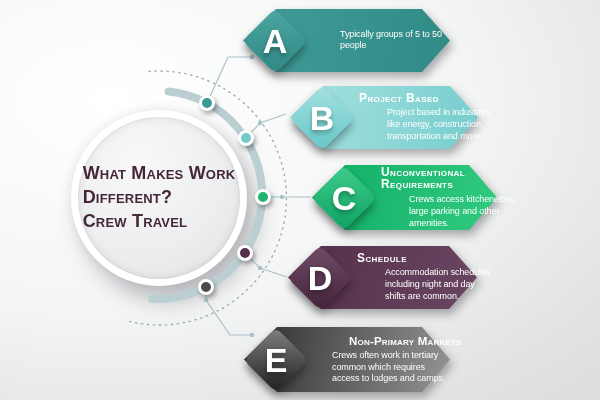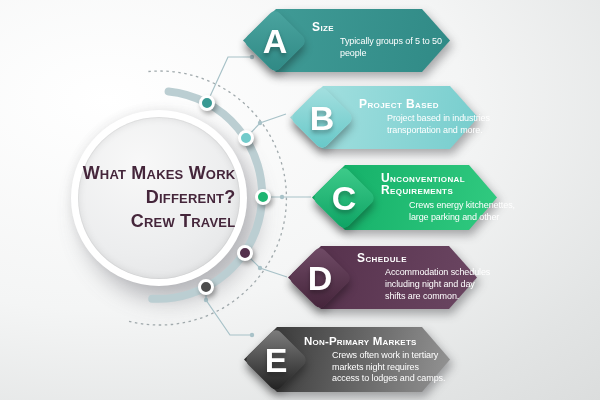--- a/index.html
+++ b/index.html
@@ -13,21 +13,21 @@
   
   .big-circle{
     position:absolute;left:71px;top:110px;width:176px;height:176px;border-radius:50%;
     background:#ffffff;
     box-shadow:10px 14px 22px rgba(95,95,105,.42), -2px -2px 8px rgba(0,0,0,.05);
   }
   .big-circle .inner{
     position:absolute;inset:7px;border-radius:50%;
     background:radial-gradient(circle at 38% 28%, #f8f8f8 0%, #ecedee 60%, #e0e1e2 100%);
     box-shadow:inset 0 0 8px rgba(0,0,0,.10), inset 0 0 0 1px rgba(0,0,0,.04);
-    display:flex;align-items:center;justify-content:center;text-align:right;
+    display:flex;align-items:center;justify-content:center;text-align:left;
   }
   .circle-title{
     font-weight:bold;font-variant:small-caps;font-size:18px;line-height:1.32;
     letter-spacing:.2px;color:#45263b;
   }
   .circle-title span{display:block;}
   
   .dot{
     position:absolute;width:10px;height:10px;border-radius:50%;
     border:3px solid #ffffff;box-shadow:2px 3px 5px rgba(0,0,0,.35);
@@ -64,21 +64,21 @@
   }
   .b-text{
     position:absolute;left:0;right:22px;top:50%;transform:translateY(-50%);
     padding-left:69px;color:#ffffff;
   }
   .banner-e .b-text{padding-left:60px;}
   .b-title{
     font-weight:bold;font-variant:small-caps;font-size:12px;line-height:1.08;
     letter-spacing:.4px;margin-bottom:3px;
   }
-  .banner-e .b-title{white-space:nowrap;font-size:11.5px;letter-spacing:.2px;}
+  .banner-e .b-title{white-space:nowrap;font-size:11.5px;letter-spacing:.2px;margin-left:45px;}
   .b-desc{font-size:9px;line-height:1.3;letter-spacing:-.1px;font-weight:400;}
   .b-desc span{display:block;white-space:nowrap;margin-left:28px;}
 </style>
 </head>
 <body>
 
 <div class="stage">
 
   <div class="big-circle">
     <div class="inner">
@@ -117,57 +117,58 @@
   <div class="dot dot-e" style="background: rgb(76, 76, 76);"></div>
 
   <div class="banner banner-a" style="--c1: #429d98; --c2: #308a86; --d1: #4ba5a0; --d2: #2f8884;">
     <div class="shadow-wrap">
         <div class="body"></div>
       </div>
     <div class="diamond">
         <span class="letter">A</span>
       </div>
     <div class="b-text">
-      <div class="b-title">Size</div>
       <div class="b-desc">
         <span>Typically groups of 5 to 50</span>
         <span>people</span>
         <span></span>
       </div>
     </div>
   </div>
 
   <div class="banner banner-b" style="--c1: #a9e2e2; --c2: #76cdcd; --d1: #a5e0e0; --d2: #65c7c7;">
     <div class="shadow-wrap">
         <div class="body"></div>
       </div>
     <div class="diamond">
         <span class="letter">B</span>
       </div>
     <div class="b-text">
       <div class="b-title">Project Based</div>
       <div class="b-desc">
         <span>Project based in industries</span>
+        <span>like energy, construction,</span>
         <span>transportation and more.</span>
       </div>
     </div>
   </div>
 
   <div class="banner banner-c" style="--c1: #10ac65; --c2: #31ca80; --d1: #3fcc8b; --d2: #0da263;">
     <div class="shadow-wrap">
         <div class="body"></div>
       </div>
     <div class="diamond">
         <span class="letter">C</span>
       </div>
     <div class="b-text">
       <div class="b-title">Unconventional Requirements</div>
       <div class="b-desc">
-        <span>Crews energy kitchenettes,</span>
+        <span>Crews access kitchenettes,</span>
         <span>large parking and other</span>
+        <span>amenities.</span>
       </div>
     </div>
   </div>
 
   <div class="banner banner-d" style="--c1: #532e49; --c2: #6b4662; --d1: #714c67; --d2: #432339;">
     <div class="shadow-wrap">
         <div class="body"></div>
       </div>
     <div class="diamond">
         <span class="letter">D</span>
@@ -186,19 +187,19 @@
     <div class="shadow-wrap">
         <div class="body"></div>
       </div>
     <div class="diamond">
         <span class="letter">E</span>
       </div>
     <div class="b-text">
       <div class="b-title">Non-Primary Markets</div>
       <div class="b-desc">
         <span>Crews often work in tertiary</span>
-        <span>markets night requires</span>
+        <span>common which requires</span>
         <span>access to lodges and camps.</span>
       </div>
     </div>
   </div>
 
 </div>
 
 </body></html>

